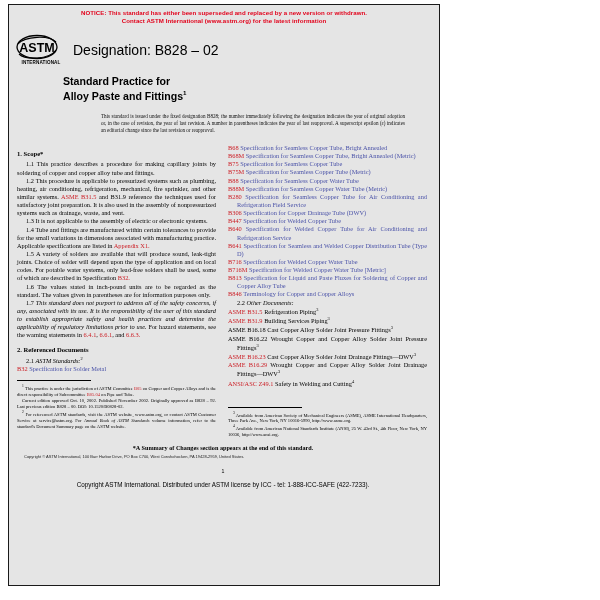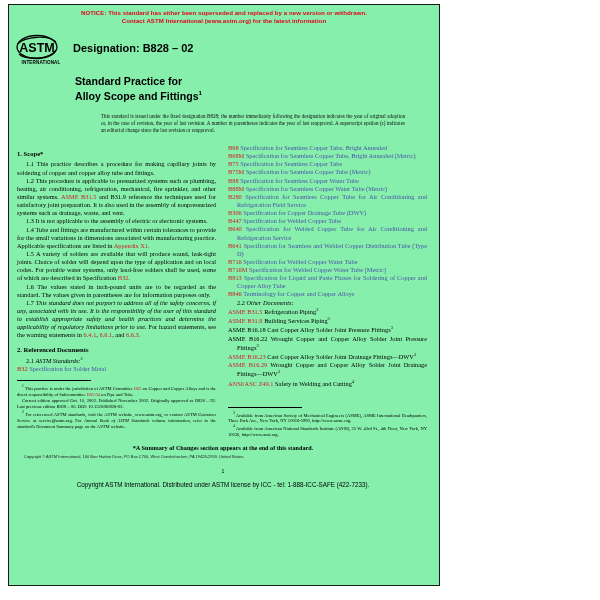--- a/index.html
+++ b/index.html
@@ -22,21 +22,21 @@
   }
   .sheet {
     position: absolute;
     left: 8px;
     top: 4px;
     width: 432px;
     height: 582px;
     border: 1px solid #1a1a1a;
     box-sizing: border-box;
     padding: 0;
-    background: #86efac;
+    background: #e5e5e5;
   }
 
   
   .notice {
     text-align: center;
     color: #e2001a;
     font-family: "Liberation Sans", sans-serif;
     font-weight: bold;
     font-size: 6.1px;
     line-height: 1.35;
@@ -62,36 +62,35 @@
   .logo-word {
     font-family: "Liberation Sans", sans-serif;
     font-size: 4.6px;
     font-weight: bold;
     letter-spacing: 0.03em;
     margin-top: 0px;
     color: #000;
   }
   .designation {
     font-family: "Liberation Sans", sans-serif;
-    font-size: 11px;
-    font-weight: bold;
+    font-size: 14px;
+    font-weight: normal;
     padding-top: 9px;
     padding-left: 6px;
   }
 
   
   .title-block {
     padding: 8px 34px 0 54px;
   }
   .title-line {
     font-family: "Liberation Sans", sans-serif;
     font-weight: bold;
     font-size: 10.6px;
     line-height: 1.32;
-    margin-left: 12px;
   }
   .title-line sup { font-size: 6.2px; vertical-align: super; }
 
   .preamble {
     margin: 9px 34px 0 92px;
     font-size: 5.1px;
     line-height: 1.38;
     text-align: justify;
     color: #111;
   }
@@ -217,21 +216,21 @@
           <path d="M3 10 C 10 2, 34 1, 41 8" fill="none" stroke="#000" stroke-width="1.1"></path>
           <text x="22" y="18" font-family="Liberation Sans, sans-serif" font-size="12.5" font-weight="bold" text-anchor="middle" fill="#000">ASTM</text>
         </svg>
         <div class="logo-word">INTERNATIONAL</div>
       </div>
       <div class="designation">Designation: B828 – 02</div>
     </div>
 
     <div class="title-block">
       <div class="title-line">Standard Practice for</div>
-      <div class="title-line"><span>Alloy Scope and Fittings</span><sup>1</sup></div>
+      <div class="title-line"><span>Alloy Paste and Fittings</span><sup>1</sup></div>
     </div>
 
     <div class="preamble">This standard is issued under the fixed designation B828; the number immediately following the designation indicates the year of original adoption or, in the case of revision, the year of last revision. A number in parentheses indicates the year of last reapproval. A superscript epsilon (ε) indicates an editorial change since the last revision or reapproval.</div>
 
     <div class="columns">
 
       <div class="col left">
 
         <div class="sec-head">1.  Scope*</div>
 

